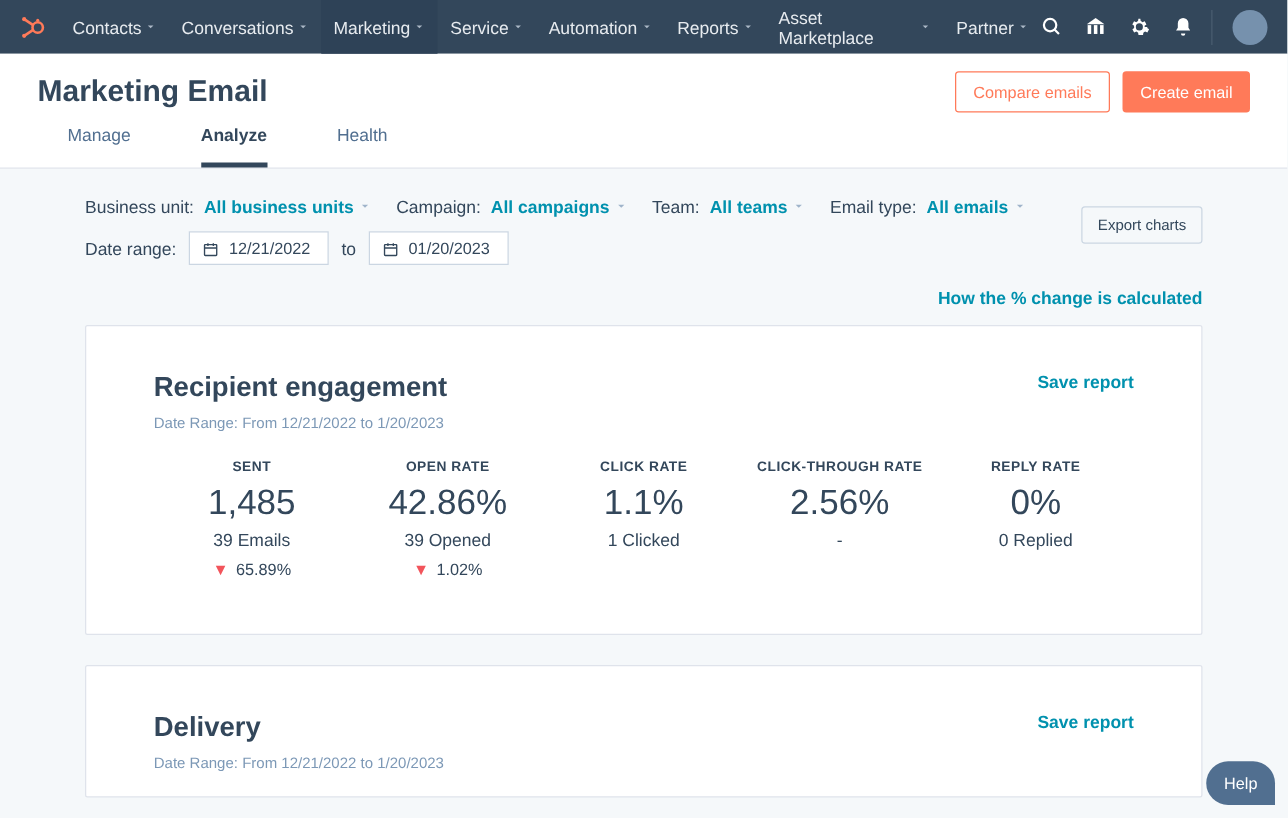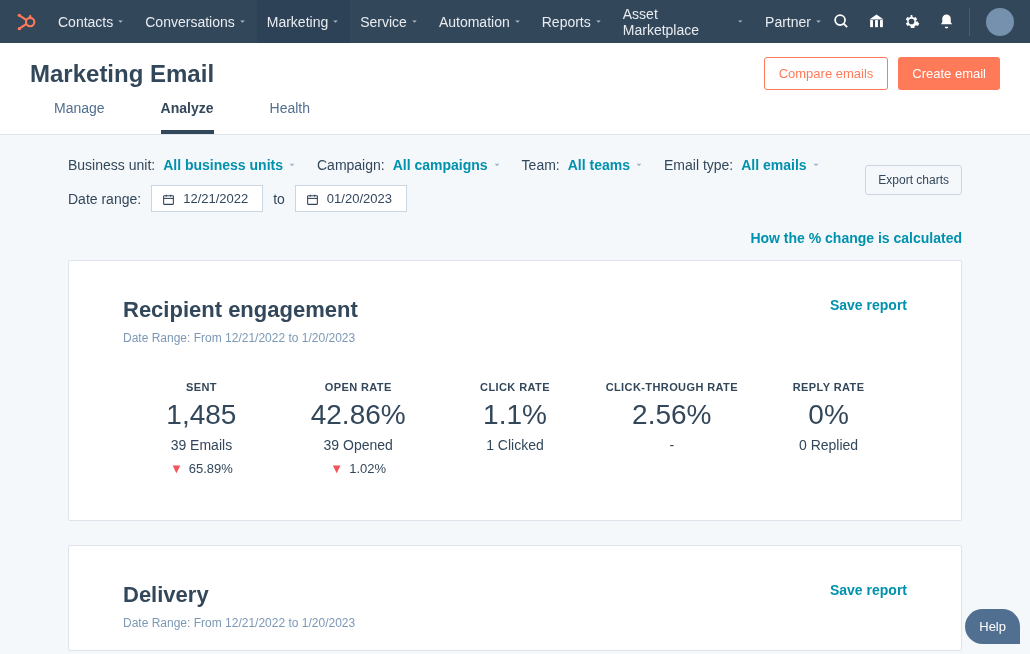--- a/index.html
+++ b/index.html
@@ -187,21 +187,21 @@
 }
 .save-link {
   color: #0091ae;
   font-size: 14px;
   font-weight: 600;
   cursor: pointer;
 }
 .metrics {
   display: flex;
   justify-content: flex-start;
-  margin-top: 36px;
+  margin-top: 23px;
 }
 .metric {
   text-align: center;
   flex: 1;
 }
 .metric-label {
   font-size: 11px;
   font-weight: 700;
   letter-spacing: 0.4px;
   color: #33475b;

